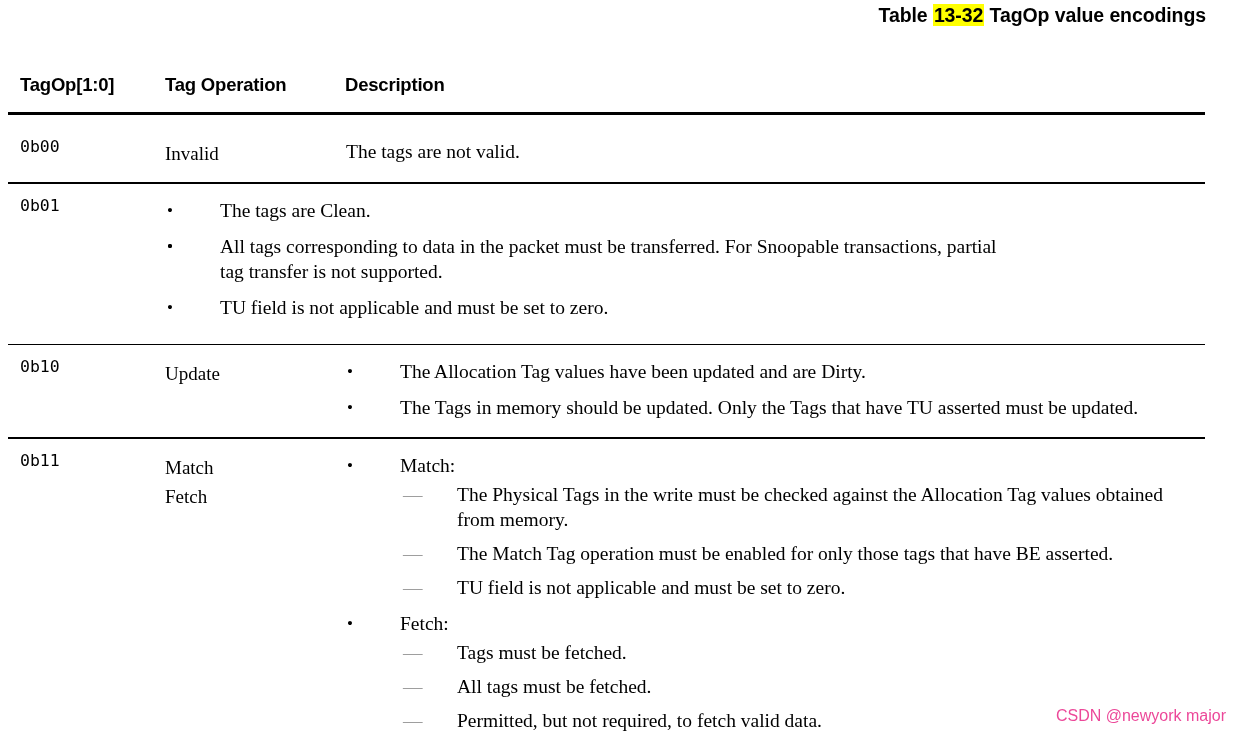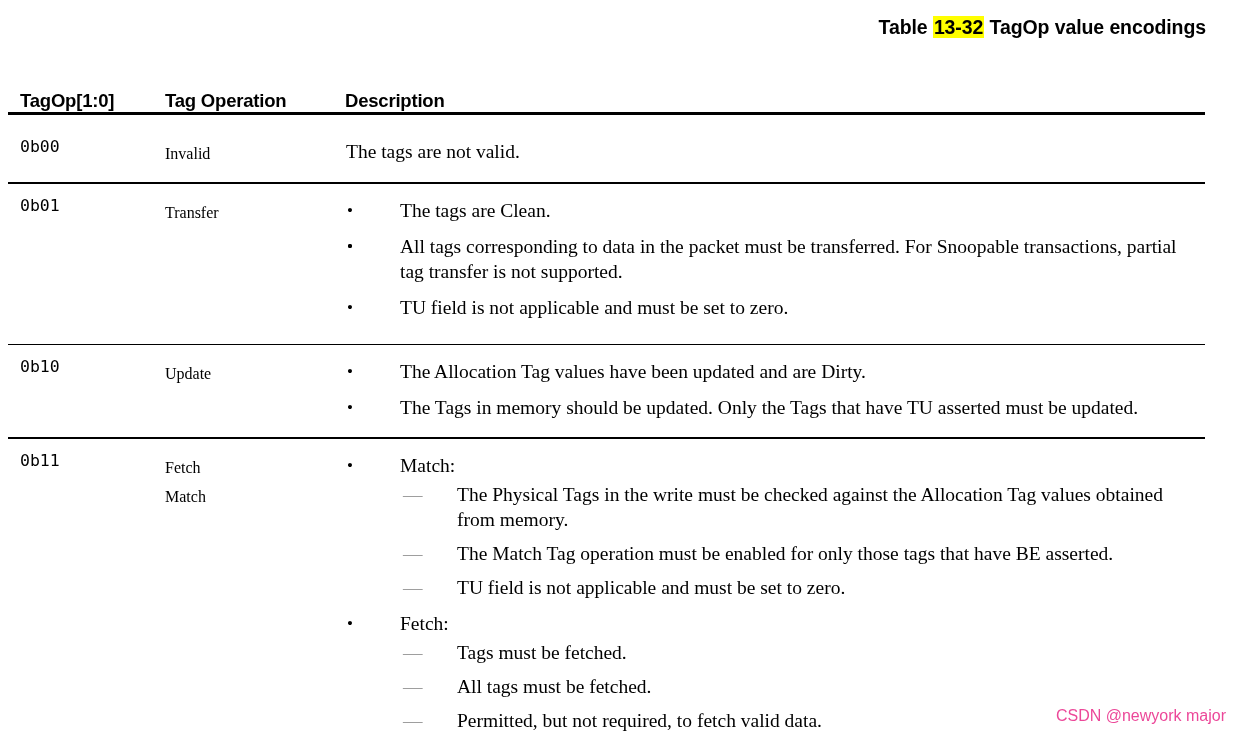--- a/index.html
+++ b/index.html
@@ -19,21 +19,21 @@
   .page {
     position: relative;
     width: 1240px;
     height: 739px;
     box-sizing: border-box;
   }
 
   
   .caption {
     position: absolute;
-    top: 16px;
+    top: 4px;
     right: 34px;
     font-family: "Liberation Sans", sans-serif;
     font-weight: bold;
     font-size: 19.5px;
     letter-spacing: -0.1px;
     white-space: nowrap;
   }
   .caption .hl {
     background: #ffff00;
     padding: 0 1px;
@@ -75,42 +75,42 @@
     box-sizing: border-box;
   }
   .col-desc {
     flex: 1 1 auto;
     box-sizing: border-box;
   }
 
   
   .header-row {
     height: 55px;
-    align-items: flex-end;
+    align-items: center;
   }
   .header-row > div {
     font-family: "Liberation Sans", sans-serif;
     font-weight: bold;
     font-size: 18.5px;
     letter-spacing: -0.2px;
   }
 
   
   .body-row {
     font-size: 19.5px;
     line-height: 1.0;
   }
   .code {
     font-family: "DejaVu Sans Mono", monospace;
     font-size: 16.5px;
     letter-spacing: 0px;
   }
   .op {
     font-family: "Liberation Serif", serif;
-    font-size: 16px;
+    font-size: 19px;
     line-height: 29px;
   }
 
   
   ul.blist {
     list-style: none;
     margin: 0;
     padding: 0;
   }
   ul.blist > li {
@@ -202,21 +202,20 @@
       <div class="col-code code">0b00</div>
       <div class="col-op op">Invalid</div>
       <div class="col-desc">
         <div class="desc-plain">The tags are not valid.</div>
       </div>
     </div>
     <div class="rule-thin"></div>
 
     <div class="row body-row r-transfer">
       <div class="col-code code">0b01</div>
-      <div class="col-op op">Transfer</div>
       <div class="col-desc">
         <ul class="blist">
           <li>
             <span class="bullet">•</span>
             <span>The tags are Clean.</span>
           </li>
           <li>
             <span class="bullet">•</span>
           </li>
           <li class="w800">
@@ -246,22 +245,22 @@
             <span>The Tags in memory should be updated. Only the Tags that have TU asserted must be updated.</span>
           </li>
         </ul>
       </div>
     </div>
     <div class="rule-thin"></div>
 
     <div class="row body-row r-match">
       <div class="col-code code">0b11</div>
       <div class="col-op op">
+        <div>Match</div>
         <div>Fetch</div>
-        <div>Match</div>
       </div>
       <div class="col-desc">
         <ul class="blist">
 
           <li>
             <span class="bullet">•</span>
             <span>Match:</span>
             <ul class="dlist">
               <li class="w800">
                 <span class="dash">—</span>

